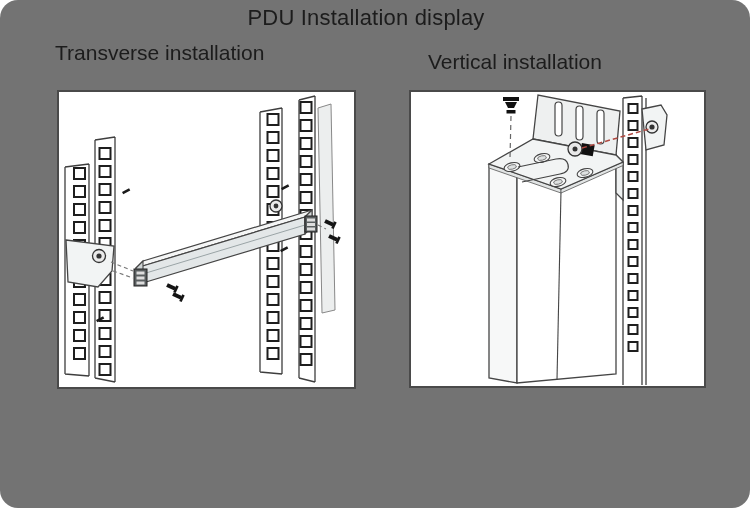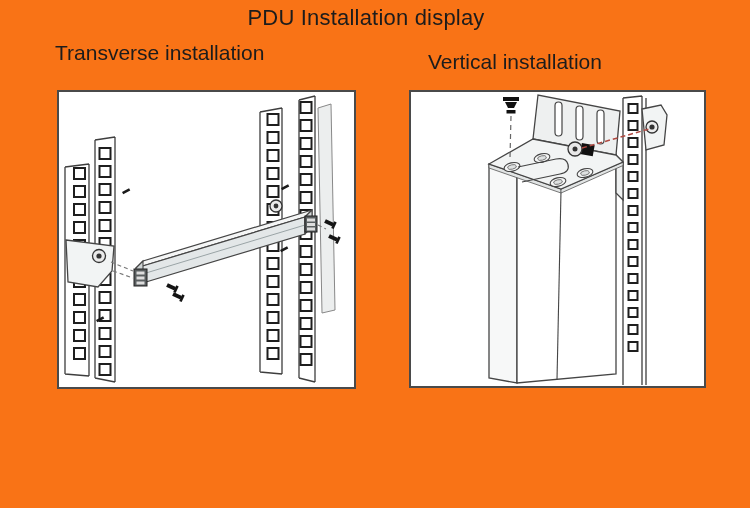--- a/index.html
+++ b/index.html
@@ -1,17 +1,17 @@
 <!DOCTYPE html>
 <html><head>
 <meta charset="utf-8">
 <style>
   html,body{margin:0;padding:0;background:#ffffff;}
-  .canvas{position:relative;width:750px;height:508px;background:#f97316;
-          font-family:"Liberation Sans",sans-serif;color:#1c1c1c;overflow:hidden;}
+  .canvas{position:relative;width:750px;height:508px;background:#737373;
+          font-family:"Liberation Sans",sans-serif;color:#1c1c1c;overflow:hidden;border-radius:18px;}
   .title{position:absolute;top:5px;left:0;width:732px;text-align:center;
          font-size:22px;letter-spacing:0.2px;}
   .sub-label{position:absolute;font-size:21px;}
   .sub-label.left{left:55px;top:41px;}
   .sub-label.right{left:428px;top:50px;}
   .panel{position:absolute;border:2px solid #4a4a4a;background:#fff;box-sizing:border-box;}
   .panel.left{left:57px;top:90px;width:299px;height:299px;}
   .panel.right{left:409px;top:90px;width:297px;height:298px;}
   svg{display:block;width:100%;height:100%;}
   .ln{stroke:#3e3e3e;stroke-width:1.3;fill:none;}

